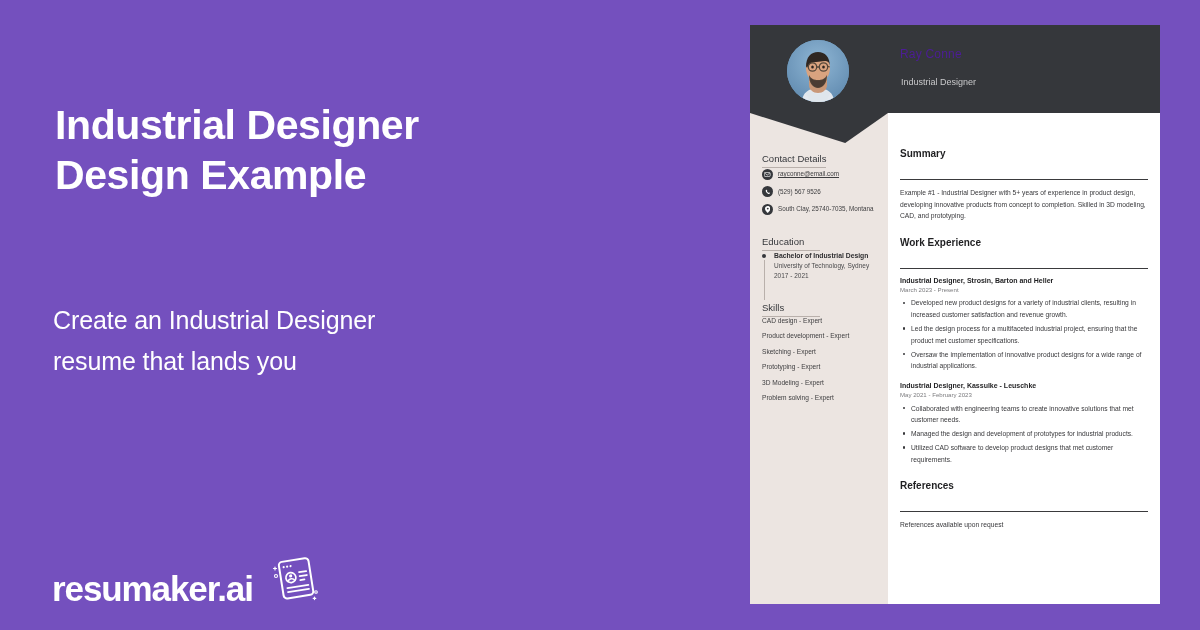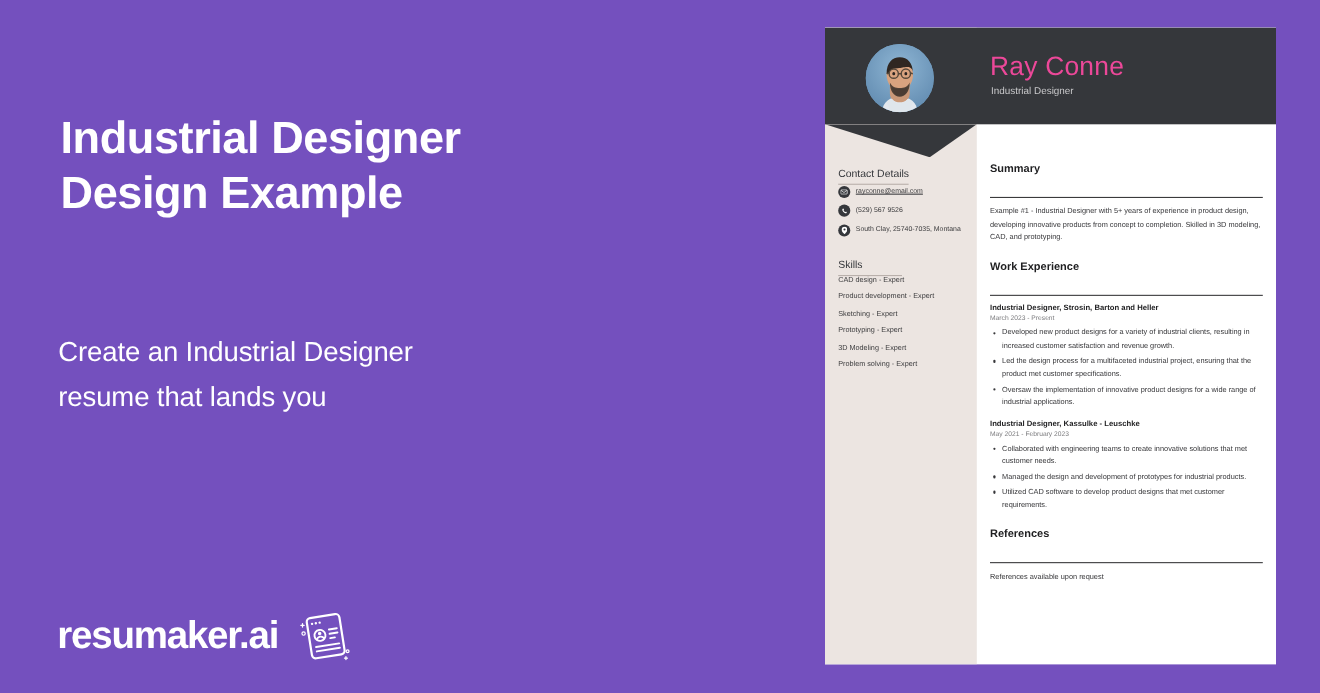--- a/index.html
+++ b/index.html
@@ -46,21 +46,21 @@
     line-height: 1.62;
     letter-spacing: -0.1px;
   }
 
   
   .logo {
     position: absolute;
     left: 52px;
     top: 548px;
     display: flex;
-    align-items: center;
+    align-items: flex-end;
     gap: 16px;
   }
   .logo-word {
     color: #ffffff;
     font-size: 35px;
     font-weight: bold;
     letter-spacing: -1.1px;
     line-height: 1;
   }
   .logo-mark {
@@ -117,22 +117,22 @@
     border-radius: 50%;
     overflow: hidden;
     background: #6f9ec4;
   }
   .rs-avatar svg { display: block; }
 
   .rs-name {
     position: absolute;
     left: 150px;
     top: 22px;
-    color: #ec4899;
-    font-size: 24px;
+    color: #4c1d95;
+    font-size: 12px;
     font-weight: normal;
     letter-spacing: 0.2px;
   }
   .rs-role {
     position: absolute;
     left: 151px;
     top: 52px;
     color: #c9c9cb;
     font-size: 9px;
     font-weight: normal;
@@ -396,20 +396,30 @@
         <span class="contact-ico">
           <svg width="5.5" height="7" viewBox="0 0 8 10">
               <path d="M4 0C1.8 0 0 1.7 0 3.8 0 6.6 4 10 4 10s4-3.4 4-6.2C8 1.7 6.2 0 4 0z" fill="#fff"></path>
               <circle cx="4" cy="3.7" r="1.4" fill="#35373b"></circle>
             </svg>
         </span>
         <span class="contact-txt">South Clay, 25740-7035, Montana</span>
       </div>
     </div>
 
+    <div class="side-block">
+      <div class="side-h">Education</div>
+      <div class="edu-item">
+        <span class="edu-dot"></span>
+        <span class="edu-line"></span>
+        <div class="edu-degree">Bachelor of Industrial Design</div>
+        <div class="edu-school">University of Technology, Sydney</div>
+        <div class="edu-dates">2017 - 2021</div>
+      </div>
+    </div>
 
     <div class="side-block">
       <div class="side-h">Skills</div>
       <div class="skill-row">CAD design - Expert</div>
       <div class="skill-row">Product development - Expert</div>
       <div class="skill-row">Sketching - Expert</div>
       <div class="skill-row">Prototyping - Expert</div>
       <div class="skill-row">3D Modeling - Expert</div>
       <div class="skill-row">Problem solving - Expert</div>
     </div>

